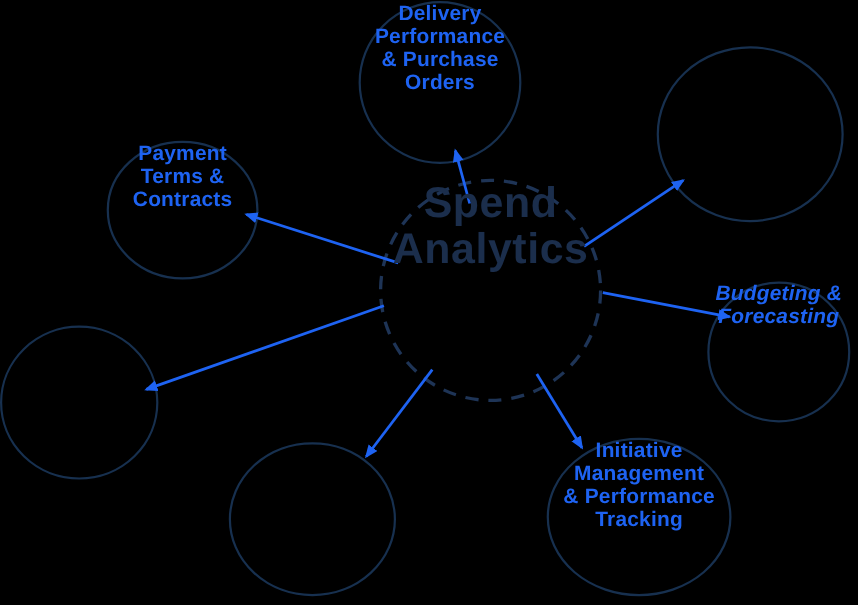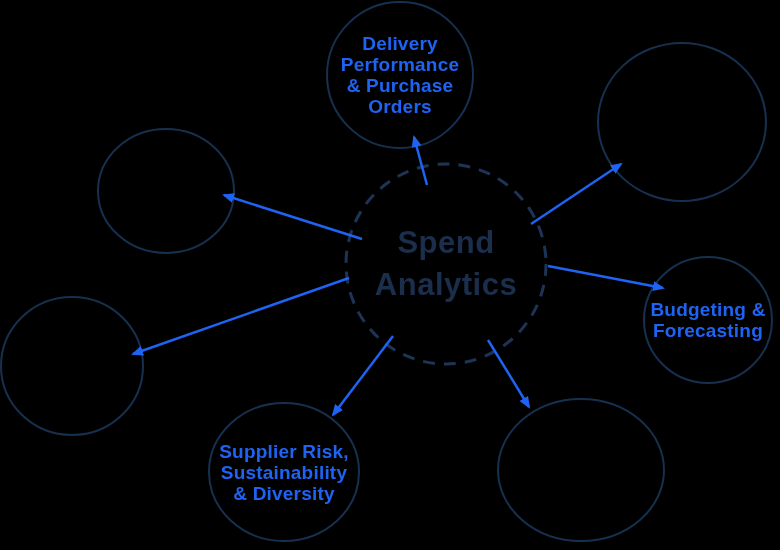--- a/index.html
+++ b/index.html
@@ -17,35 +17,35 @@
     position:relative;
   }
   #stage{position:absolute;inset:0;width:780px;height:550px;}
   #lines-svg{position:absolute;left:0;top:0;width:780px;height:550px;}
   .sat-ellipse{fill:none;stroke:var(--circle-stroke);stroke-width:2;}
   .hub-circle{fill:none;stroke:var(--dash-stroke);stroke-width:3;stroke-dasharray:12 9;}
   .arrow-line{stroke:var(--accent-blue);stroke-width:2.5;fill:none;}
   .arrowhead{fill:var(--accent-blue);}
   .node{
     position:absolute;
-    display:flex;align-items:center;justify-content:center;
+    display:flex;align-items:flex-start;justify-content:center;
     text-align:center;
     pointer-events:none;
   }
   .node .label{
     white-space:pre-line;
     font-weight:bold;
     color:var(--accent-blue);
     font-size:19px;
     line-height:21px;
     letter-spacing:0.2px;
   }
   .node.hub .label{
     color:var(--navy-text);
-    font-size:31px;
+    font-size:39px;
     line-height:42px;
     letter-spacing:0.5px;
   }
 </style>
 </head>
 <body>
 
 <div id="stage">
 
   <svg id="lines-svg" viewBox="0 0 780 550" xmlns="http://www.w3.org/2000/svg">
@@ -80,27 +80,33 @@
   </div>
 
   <div class="node" style="left:327px;top:2px;width:146px;height:146px;">
     <div class="label">Delivery
 Performance
 &amp; Purchase
 Orders</div>
   </div>
 
 
-  <div class="node" style="left:644px;top:257px;width:128px;height:126px;">
+  <div class="node" style="left:644px;top:257px;width:128px;height:126px;font-style:italic;">
     <div class="label">Budgeting &amp;
 Forecasting</div>
   </div>
 
-
-  <div class="node" style="left:209px;top:403px;width:150px;height:138px;">
-    <div class="label">Supplier Risk,
-Sustainability
-&amp; Diversity</div>
+  <div class="node" style="left:498px;top:399px;width:166px;height:142px;">
+    <div class="label">Initiative
+Management
+&amp; Performance
+Tracking</div>
   </div>
 
 
 
+  <div class="node" style="left:98px;top:129px;width:136px;height:124px;">
+    <div class="label">Payment
+Terms &amp;
+Contracts</div>
+  </div>
+
 </div>
 
 </body></html>

